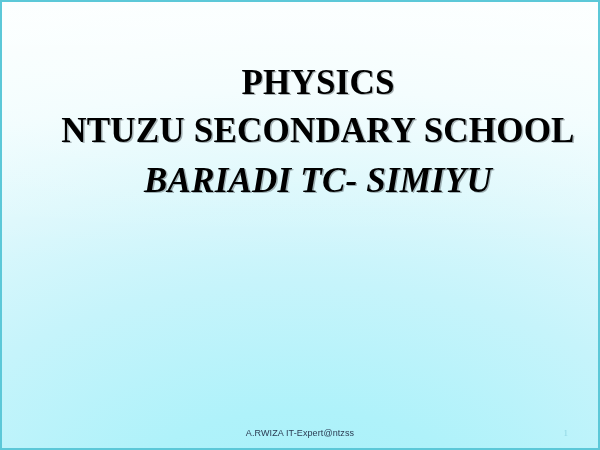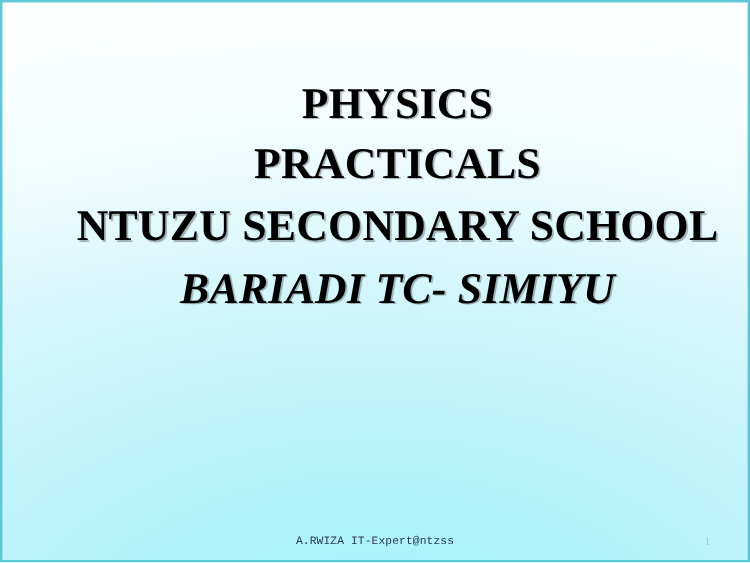--- a/index.html
+++ b/index.html
@@ -71,41 +71,40 @@
   }
   #footer-text {
     position: absolute;
     left: 0;
     right: 0;
     top: 0;
     text-align: center;
     font-size: 9px;
     line-height: 14px;
     color: #2b3b52;
-    font-family: Liberation Mono, monospace;
+    font-family: Liberation Sans, sans-serif;
     letter-spacing: 0.1px;
   }
   #slide-number {
     position: absolute;
     right: 30px;
     top: 0;
     font-size: 9px;
     line-height: 14px;
     color: #8fd4e2;
     font-family: "Liberation Serif", "DejaVu Serif", serif;
   }
 </style>
 </head>
 <body>
 
 <div id="slide">
 
   <div id="title-block">
     <span class="title-line line-1">PHYSICS</span>
-    <span class="title-line line-2">PRACTICALS</span>
     <span class="title-line line-3">NTUZU SECONDARY SCHOOL</span>
     <span class="title-line line-4">BARIADI TC- SIMIYU</span>
   </div>
 
   <div id="footer">
     <span id="footer-text">A.RWIZA IT-Expert@ntzss</span>
     <span id="slide-number">1</span>
   </div>
 
 </div>

